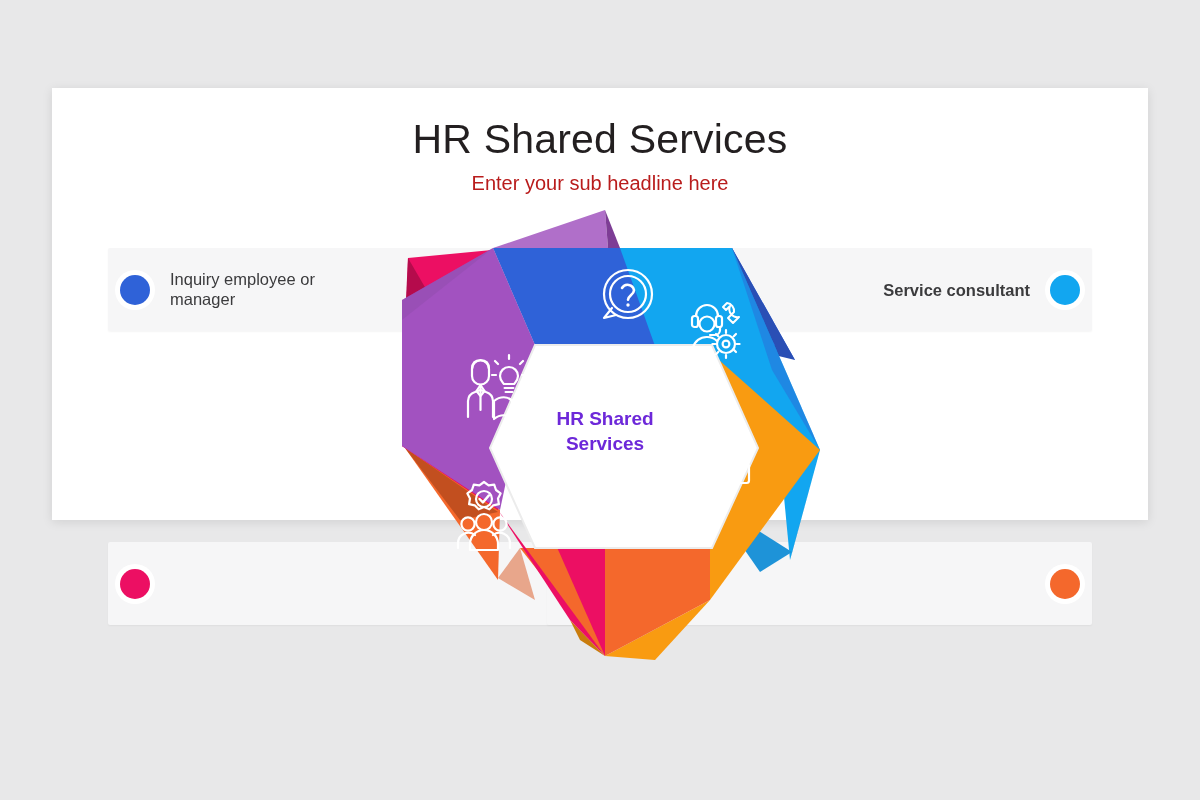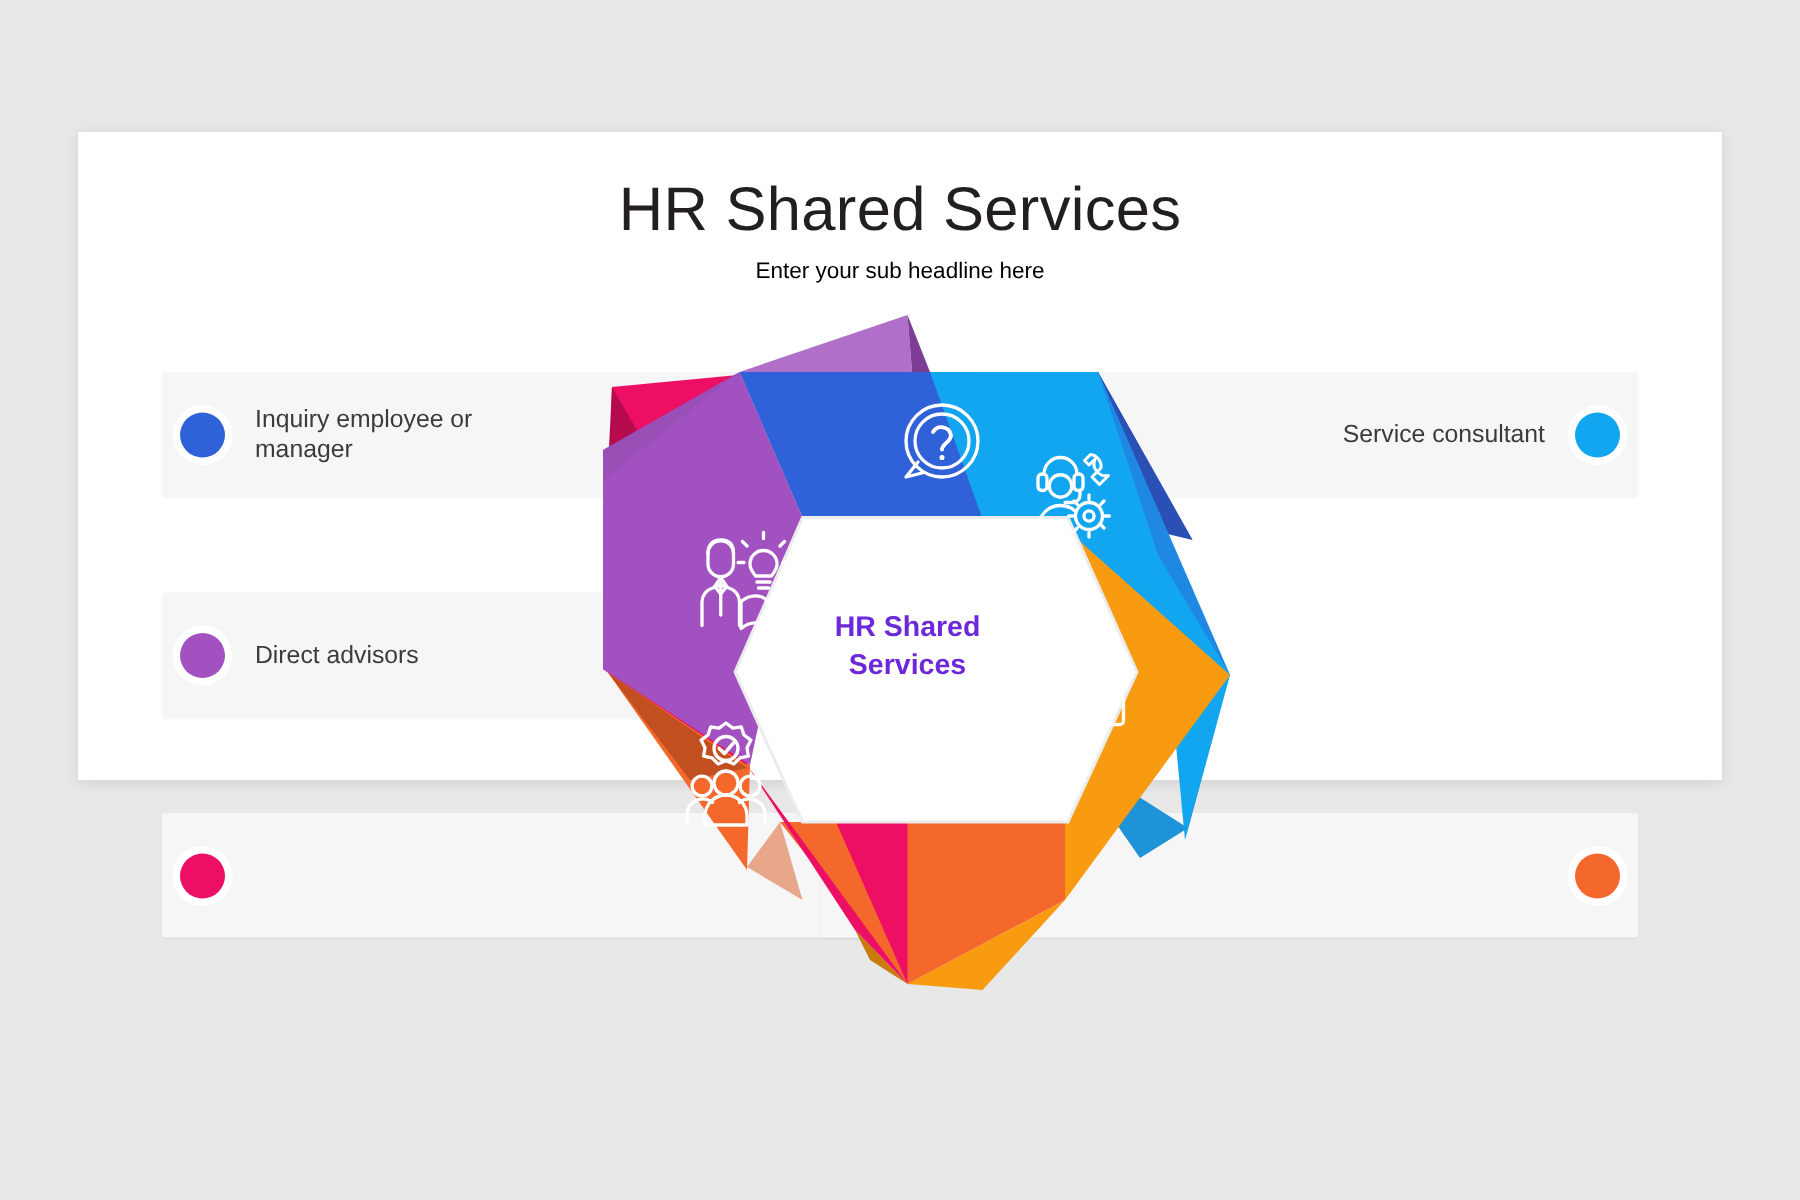--- a/index.html
+++ b/index.html
@@ -32,23 +32,23 @@
     text-align: center;
     font-size: 41px;
     font-weight: 400;
     color: #231f20;
     letter-spacing: 0.2px;
   }
   .subtitle {
     position: absolute;
     left: 0; right: 0; top: 84px;
     text-align: center;
-    font-size: 15px;
+    font-size: 20px;
     font-weight: 400;
-    color: #000000;
+    color: #b91c1c;
   }
 
   
   .row {
     position: absolute;
     height: 83px;
     background: #f6f6f7;
     border-radius: 2px;
     box-shadow: 0 1px 2px rgba(0,0,0,0.045);
   }
@@ -72,21 +72,21 @@
   .rowlabel {
     position: absolute;
     top: 50%;
     transform: translateY(-50%);
     font-size: 16.5px;
     line-height: 1.25;
     color: #3b3b3d;
     white-space: pre-line;
   }
   .row.left  .rowlabel { left: 62px;  right: 14px; text-align: left; }
-  .row.right .rowlabel { right: 62px; left: 14px;  text-align: right; }
+  .row.right .rowlabel { right: 62px; left: 14px;  text-align: right; font-weight: bold; }
 
   
   .wheel {
     position: absolute;
     left: 328px;
     top: 112px;
     width: 450px;
     height: 470px;
   }
   .wheel svg { display: block; width: 450px; height: 470px; overflow: visible; }
@@ -112,24 +112,20 @@
 
     <div class="title">HR Shared Services</div>
     <div class="subtitle">Enter your sub headline here</div>
 
     <div class="row left r1">
       <span class="dot" style="background:#2f62d8"></span>
       <span class="rowlabel">Inquiry employee or
 manager</span>
     </div>
 
-    <div class="row left r2">
-      <span class="dot" style="background:#a252c0"></span>
-      <span class="rowlabel">Direct advisors</span>
-    </div>
 
     <div class="row left r3">
       <span class="dot" style="background:#ec0f63"></span>
     </div>
 
     <div class="row right r1">
       <span class="dot" style="background:#12a6f0"></span>
       <span class="rowlabel">Service consultant</span>
     </div>
 

